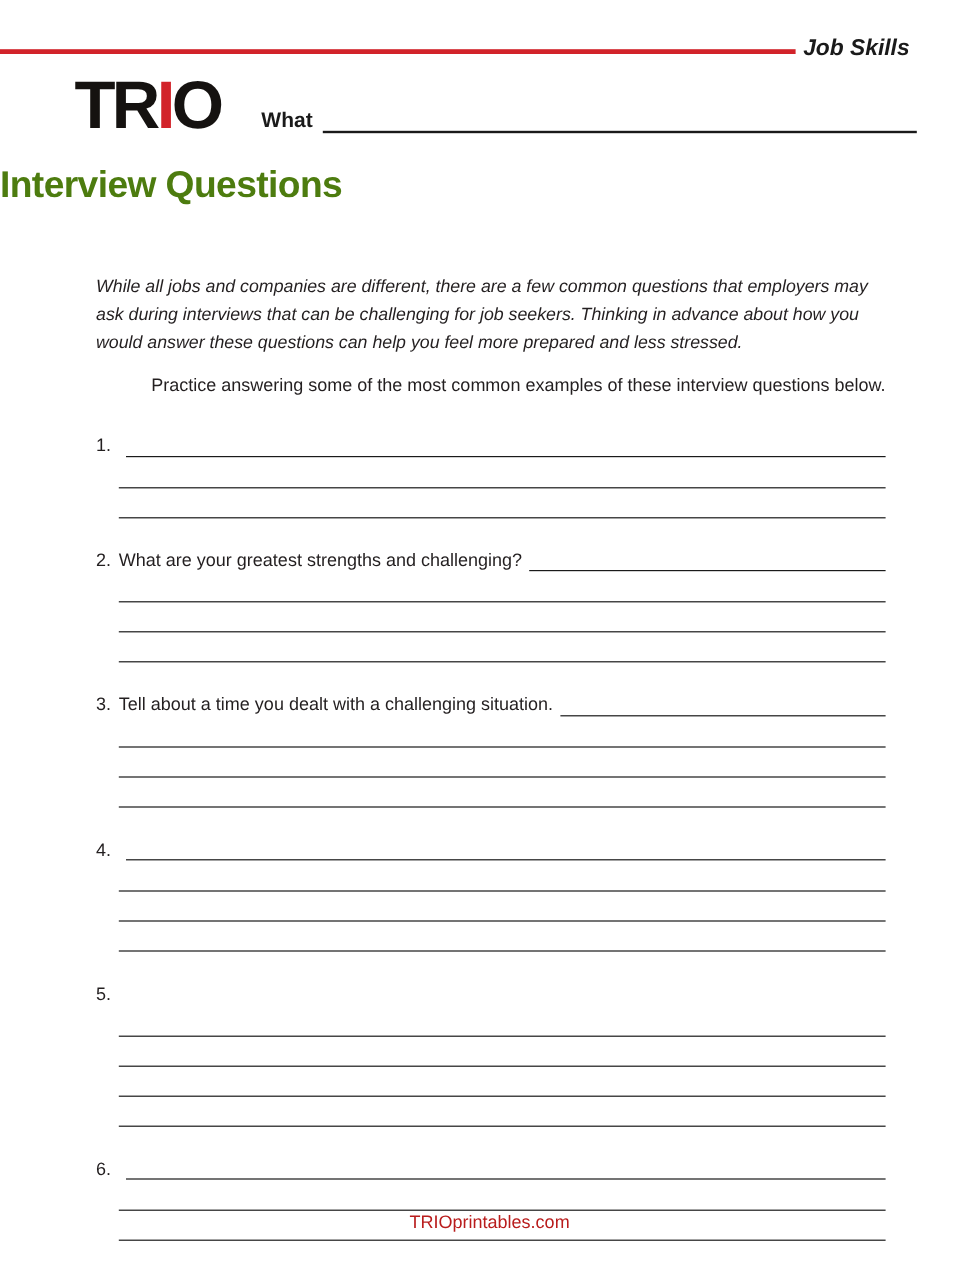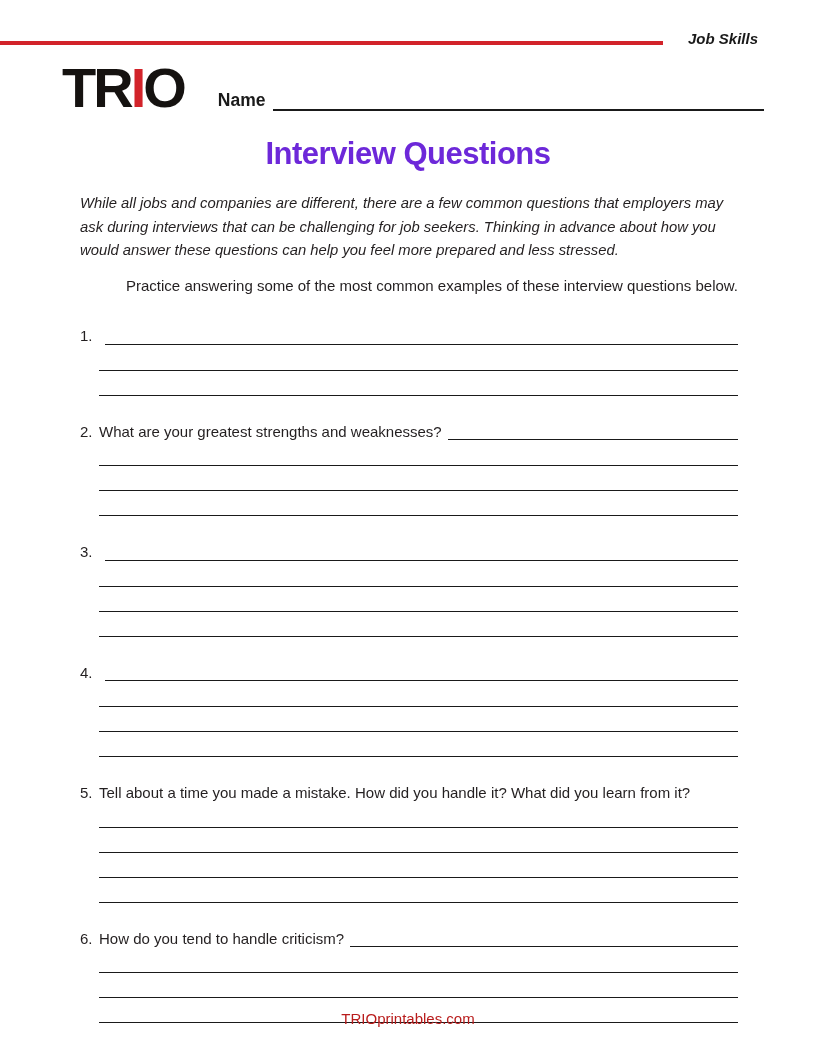--- a/index.html
+++ b/index.html
@@ -11,21 +11,21 @@
     color: #231f20;
     overflow: hidden;
   }
   .top-rule {
     position: absolute; top: 41px; left: 0;
     width: 663px; height: 4px;
     background: #d2232a;
   }
   .category {
     position: absolute; top: 30px; right: 58px;
-    font-size: 15px; font-weight: bold; font-style: italic;
+    font-size: 19px; font-weight: bold; font-style: italic;
     color: #1a1a1a;
   }
   .logo-name-row {
     position: absolute; top: 62px; left: 62px; right: 52px;
     display: flex; align-items: flex-end; justify-content: center;
   }
   .logo {
     font-size: 56px; font-weight: bold; letter-spacing: -3px;
     line-height: 0.92; color: #151210;
     flex: none;
@@ -35,30 +35,30 @@
     flex: 1; display: flex; align-items: flex-end;
     margin-left: 34px; padding-bottom: 3px;
   }
   .name-label { font-size: 17.5px; font-weight: bold; color: #1a1a1a; }
   .name-line {
     flex: 1; height: 4px; margin-left: 8px;
     border-bottom: 2px solid #1a1a1a;
   }
   .title {
     position: absolute; top: 136px; left: 0; width: 100%;
-    text-align: center;
     font-size: 31px; font-weight: bold; letter-spacing: -0.5px;
-    color: #6d28d9;
+    color: #4d7c0f;
   }
   .content {
     position: absolute; top: 192px; left: 80px; width: 658px;
   }
   .intro {
     font-style: italic; font-size: 14.8px; line-height: 1.6;
     margin-bottom: 14px;
+    margin-top: 36px;
   }
   .instructions { font-size: 15px; margin-bottom: 32px; text-align: right; }
   .q-block { margin-bottom: 26px; }
   .q-row { display: flex; align-items: flex-end; font-size: 15px; line-height: 1.3; }
   .q-num { flex: none; width: 19px; }
   .q-text { flex: none; }
   .write-line {
     flex: 1; height: 4px; margin-left: 6px; margin-bottom: 1px;
     border-bottom: 1.6px solid #1a1a1a;
     min-width: 20px;
@@ -74,21 +74,21 @@
 </style>
 </head>
 <body>
 
 <div class="top-rule"></div>
 <div class="category">Job Skills</div>
 
 <div class="logo-name-row">
   <div class="logo"><span>TR</span><span class="logo-i">I</span><span>O</span></div>
   <div class="name-row">
-    <span class="name-label">Name</span>
+    <span class="name-label">What</span>
     <span class="name-line"></span>
   </div>
 </div>
 
 <h1 class="title">Interview Questions</h1>
 
 <div class="content">
   <p class="intro">While all jobs and companies are different, there are a few common questions that employers may ask during interviews that can be challenging for job seekers. Thinking in advance about how you would answer these questions can help you feel more prepared and less stressed.</p>
   <p class="instructions">Practice answering some of the most common examples of these interview questions below.</p>
   <div id="questions">
@@ -96,59 +96,58 @@
         <div class="q-row">
           <span class="q-num">1.</span>
           <span class="write-line"></span>
         </div>
         <div class="blank-line"></div>
         <div class="blank-line"></div>
       </div>
       <div class="q-block">
         <div class="q-row">
           <span class="q-num">2.</span>
-          <span class="q-text">What are your greatest strengths and weaknesses?</span>
+          <span class="q-text">What are your greatest strengths and challenging?</span>
           <span class="write-line"></span>
         </div>
         <div class="blank-line"></div>
         <div class="blank-line"></div>
         <div class="blank-line"></div>
       </div>
       <div class="q-block">
         <div class="q-row">
           <span class="q-num">3.</span>
+          <span class="q-text">Tell about a time you dealt with a challenging situation.</span>
           <span class="write-line"></span>
         </div>
         <div class="blank-line"></div>
         <div class="blank-line"></div>
         <div class="blank-line"></div>
       </div>
       <div class="q-block">
         <div class="q-row">
           <span class="q-num">4.</span>
           <span class="write-line"></span>
         </div>
         <div class="blank-line"></div>
         <div class="blank-line"></div>
         <div class="blank-line"></div>
       </div>
       <div class="q-block">
         <div class="q-row">
           <span class="q-num">5.</span>
-          <span class="q-text">Tell about a time you made a mistake. How did you handle it? What did you learn from it?</span>
         </div>
         <div class="blank-line"></div>
         <div class="blank-line"></div>
         <div class="blank-line"></div>
         <div class="blank-line"></div>
       </div>
       <div class="q-block">
         <div class="q-row">
           <span class="q-num">6.</span>
-          <span class="q-text">How do you tend to handle criticism?</span>
           <span class="write-line"></span>
         </div>
         <div class="blank-line"></div>
         <div class="blank-line"></div>
         <div class="blank-line"></div>
       </div>
     </div>
 </div>
 
 <div class="footer">TRIOprintables.com</div>

